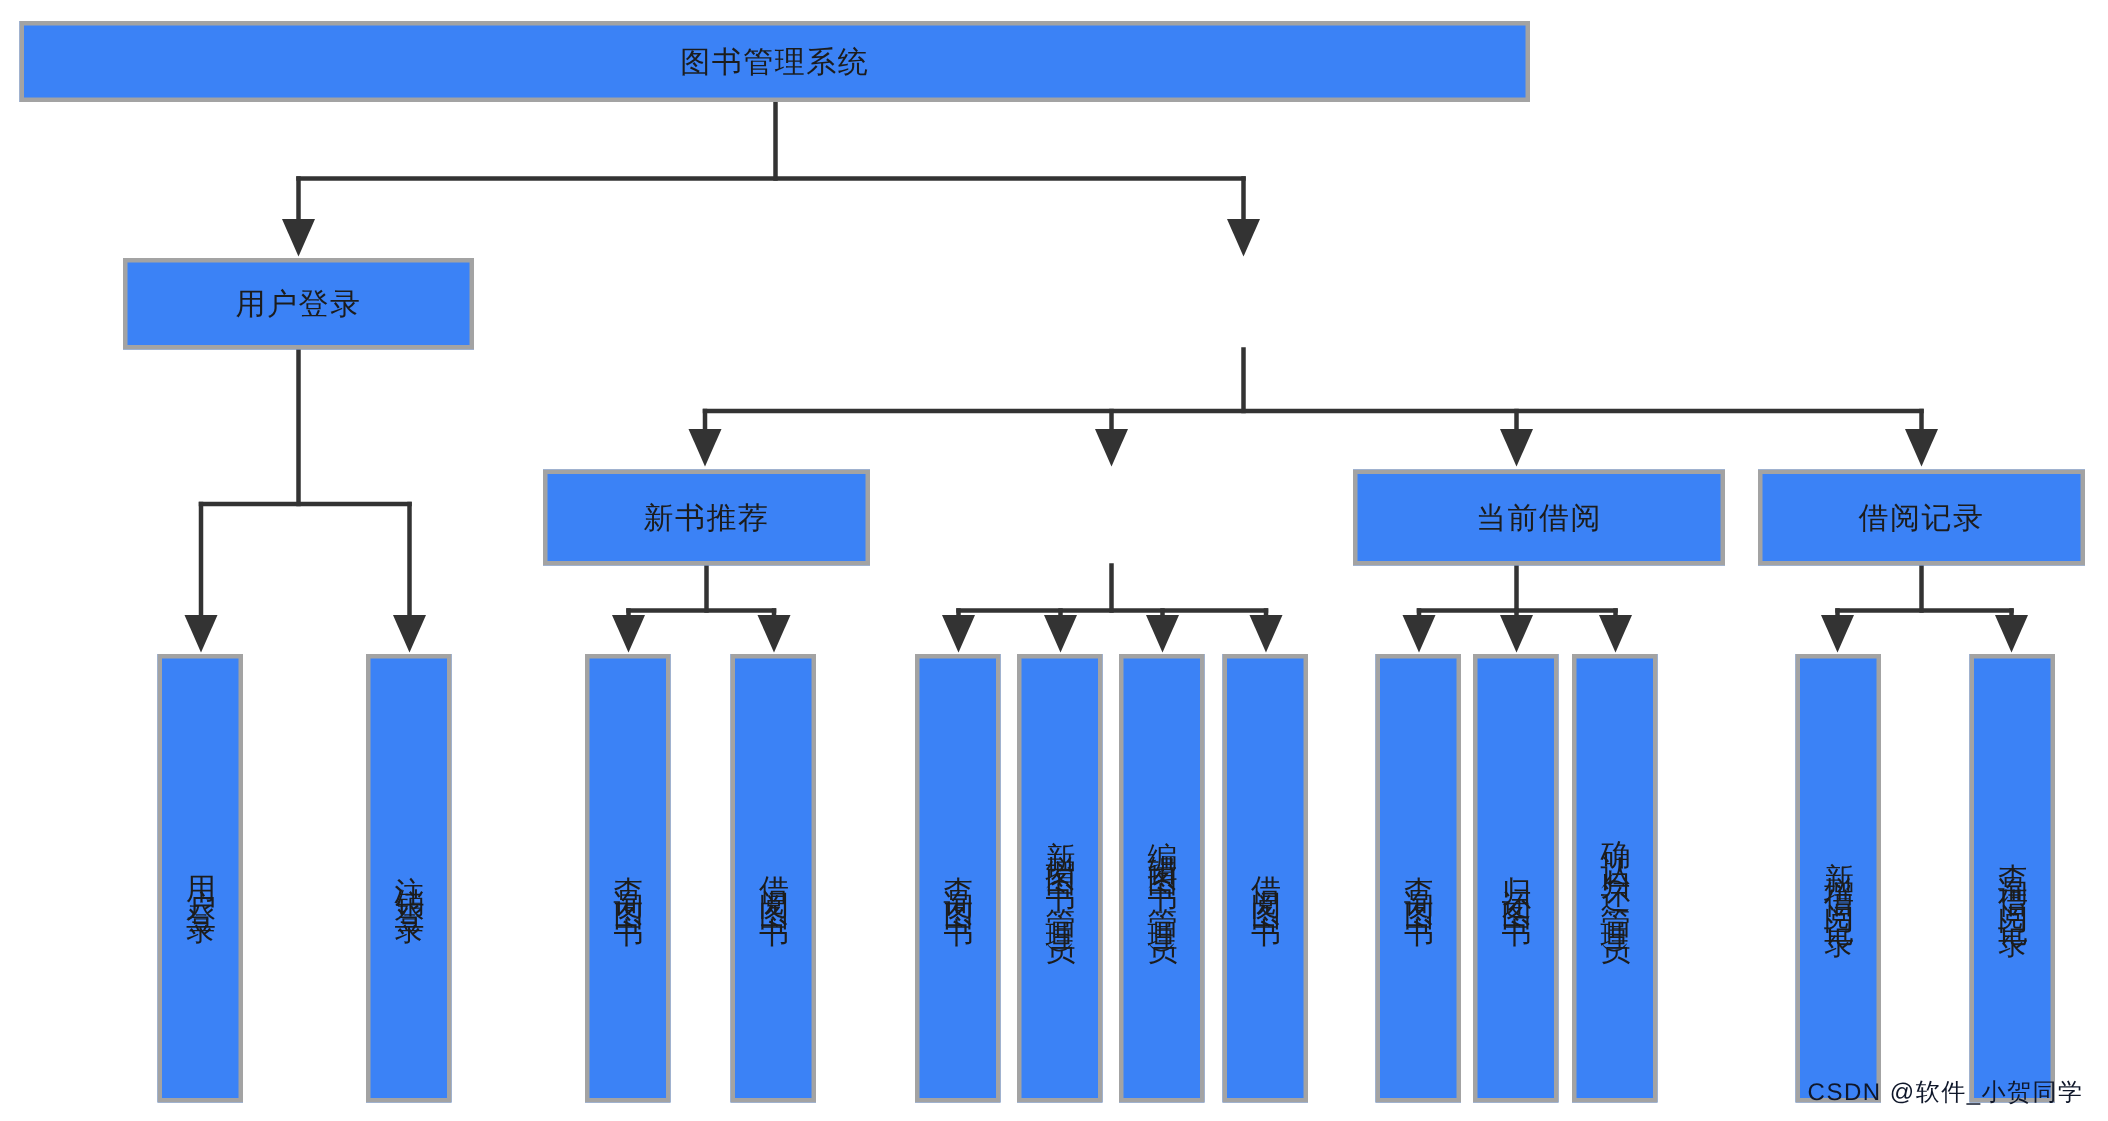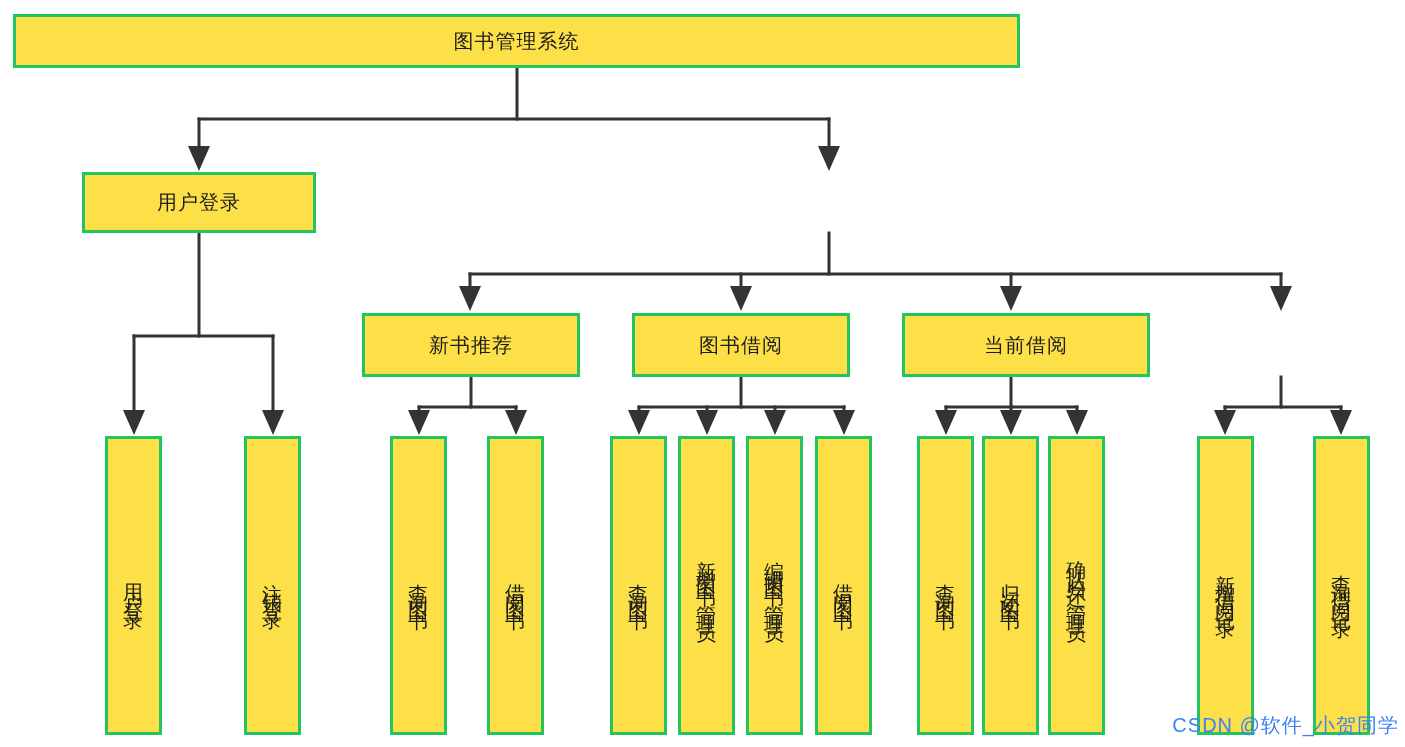--- a/index.html
+++ b/index.html
@@ -8,45 +8,45 @@
     width:1405px;height:747px;
     background:#ffffff;
     font-family:"Liberation Sans", sans-serif;
     color:#1c1c1c;
     overflow:hidden;
   }
   .connectors{position:absolute;left:0;top:0;z-index:1;}
   .box{
     position:absolute;
     box-sizing:border-box;
-    border:3px solid #22c55e;
-    background:#fde047;
+    border:3px solid #a3a3a3;
+    background:#3b82f6;
     display:flex;
     align-items:center;
     justify-content:center;
     z-index:2;
     font-size:20px;
     letter-spacing:1px;
     color:#1c1c1c;
   }
   .leaf span{
     writing-mode:vertical-rl;
     text-orientation:mixed;
     letter-spacing:9px;
     line-height:1;
     white-space:nowrap;
   }
   .watermark{
     position:absolute;
-    right:6px;
+    right:16px;
     bottom:8px;
     z-index:3;
-    font-size:20px;
+    font-size:16px;
     letter-spacing:1px;
-    color:#3b82f6;
+    color:#0f172a;
     font-family:"Liberation Sans", sans-serif;
   }
 </style>
 </head>
 <body>
 
 <div class="canvas">
 
   <svg class="connectors" width="1405" height="747" viewBox="0 0 1405 747">
     <g stroke="#333333" stroke-width="3" fill="none" stroke-linecap="square">
@@ -119,25 +119,25 @@
     <span>图书管理系统</span>
   </div>
 
   <div class="box" style="left:82px;top:172px;width:234px;height:61px">
     <span>用户登录</span>
   </div>
 
   <div class="box" style="left:362px;top:313px;width:218px;height:64px">
     <span>新书推荐</span>
   </div>
-  <div class="box" style="left:632px;top:313px;width:218px;height:64px">
-    <span>图书借阅</span>
-  </div>
   <div class="box" style="left:902px;top:313px;width:248px;height:64px">
     <span>当前借阅</span>
+  </div>
+  <div class="box" style="left:1172px;top:313px;width:218px;height:64px">
+    <span>借阅记录</span>
   </div>
 
   <div class="box leaf" style="left:105px;top:436px;width:57px;height:299px">
     <span>用户登录</span>
   </div>
   <div class="box leaf" style="left:244px;top:436px;width:57px;height:299px">
     <span>注销登录</span>
   </div>
 
   <div class="box leaf" style="left:390px;top:436px;width:57px;height:299px">

